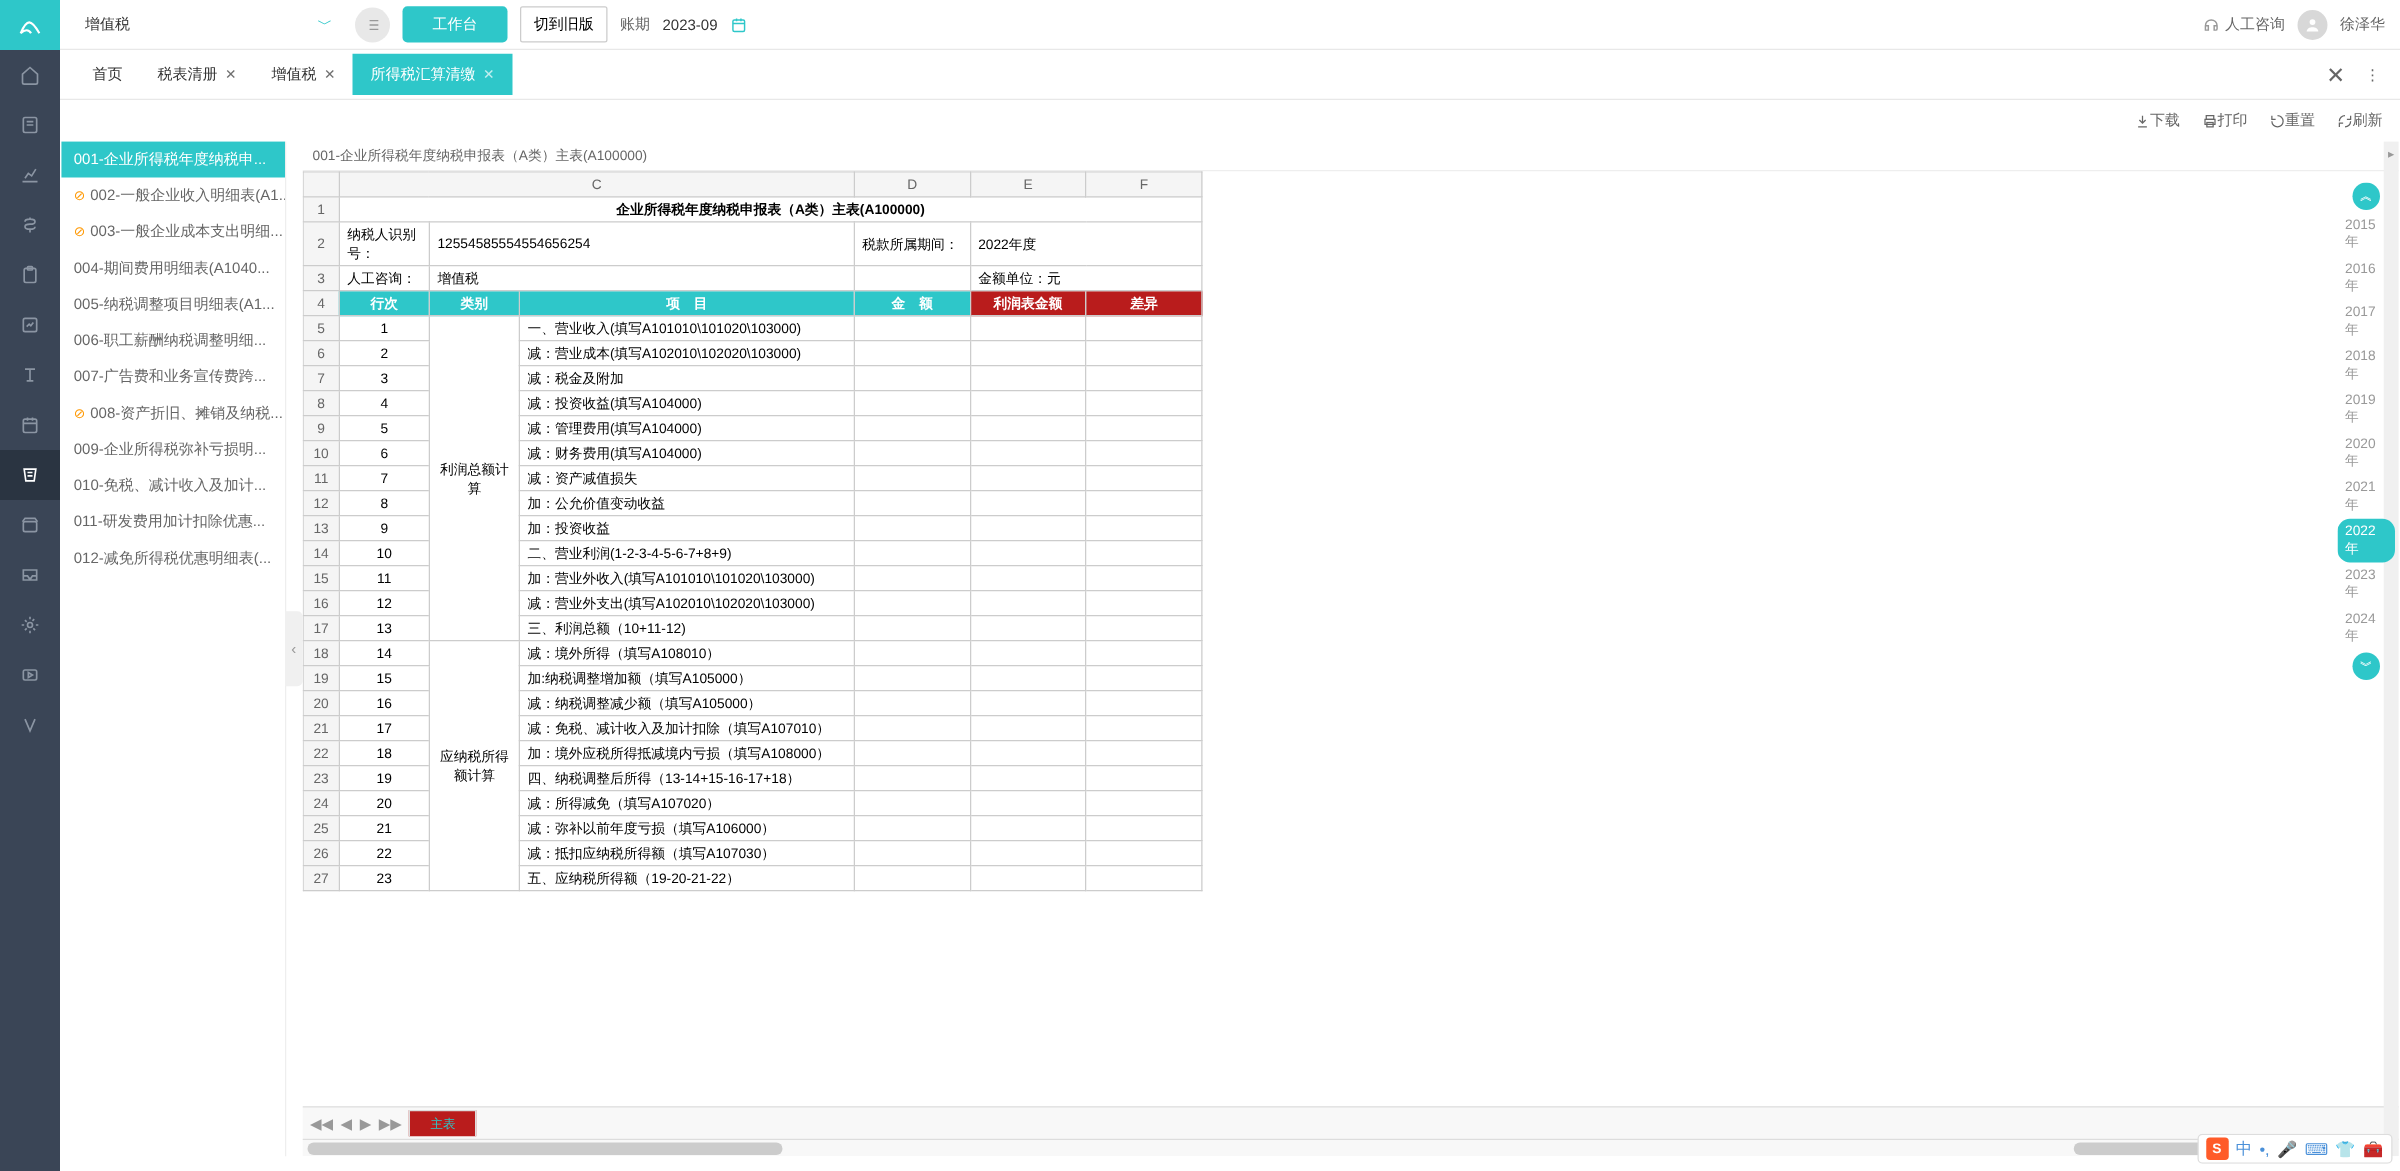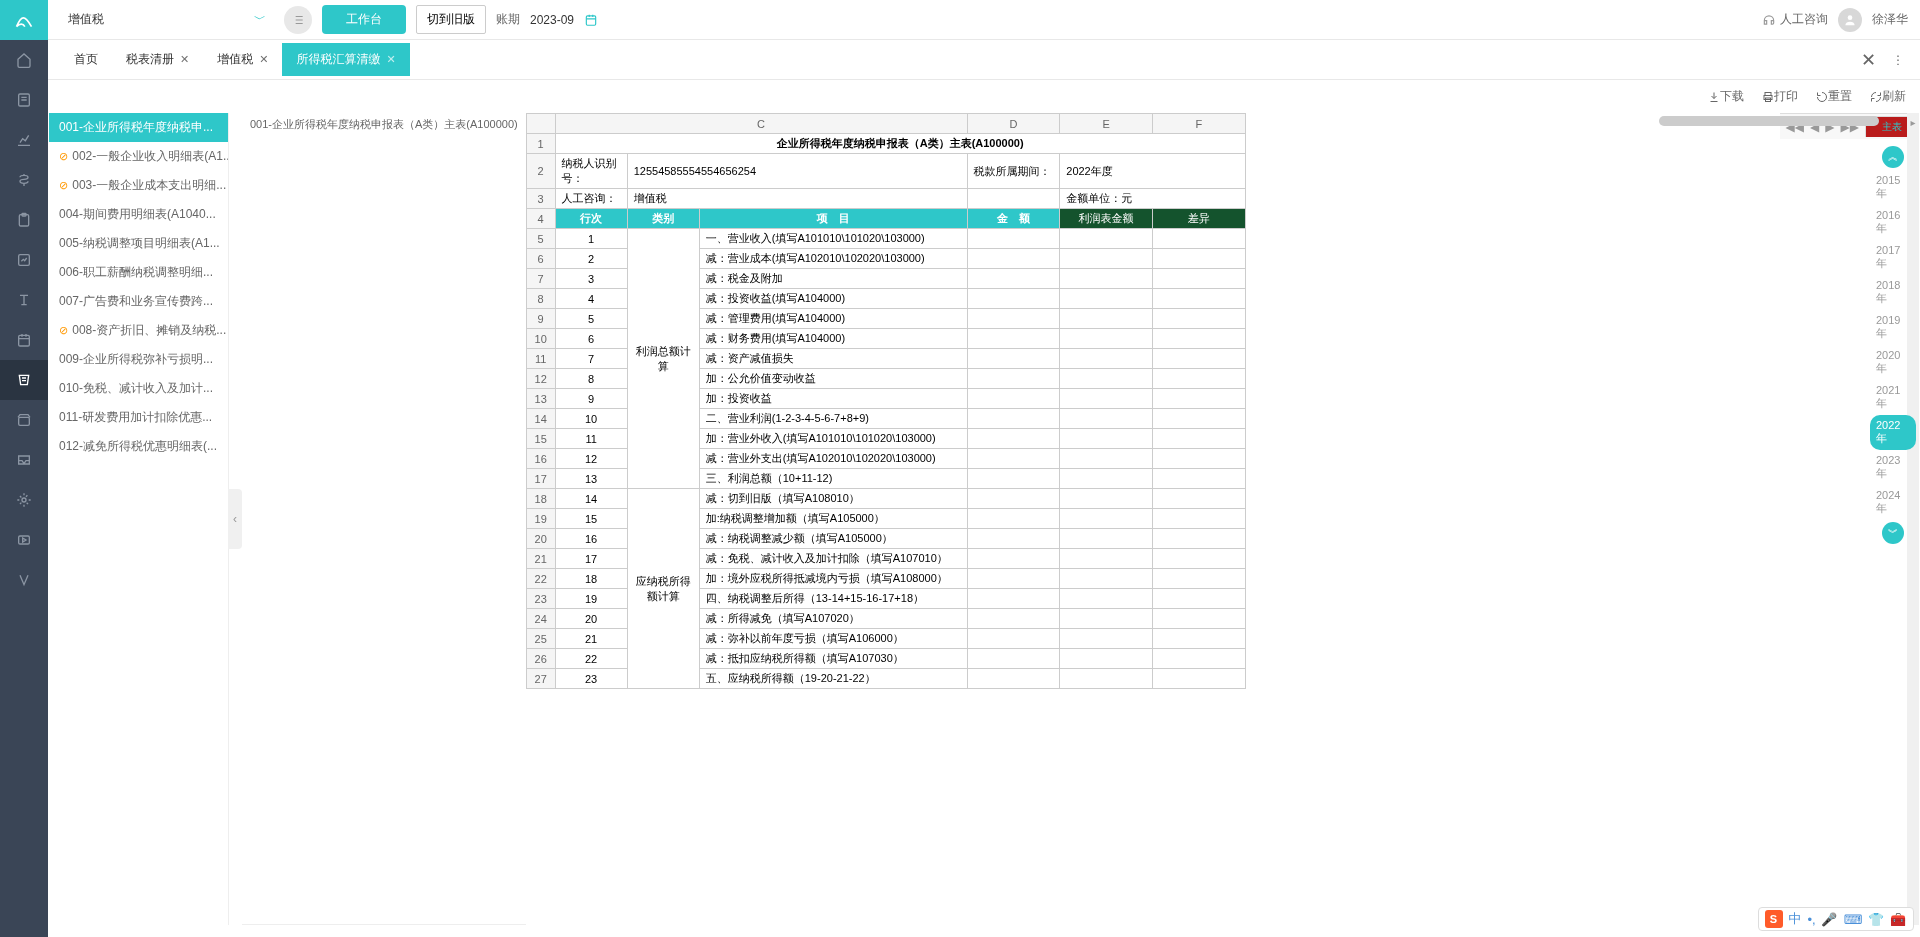--- a/index.html
+++ b/index.html
@@ -34,30 +34,30 @@
 .notice-row{display:flex;padding:8px 14px;align-items:flex-start;gap:20px}
 .notice{color:#ff4d4f;line-height:1.6;flex:1;max-width:680px}
 .actions{display:flex;gap:18px;margin-left:auto}
 .action-btn{display:flex;align-items:center;gap:0;color:#666;cursor:pointer}
 .worksheet{flex:1;display:flex;overflow:hidden;padding:0 1px 12px}
 .left-tree{width:180px;overflow:auto;border-right:1px solid #eee}
 .tree-item{padding:6px 10px;cursor:pointer;color:#666;white-space:nowrap;overflow:hidden;text-overflow:ellipsis;display:flex;align-items:center;gap:4px;font-size:11px}
 .tree-item.active{background:#2ec7c9;color:#fff}
 .warn-icon{color:#ff9800;font-size:11px}
 .collapse-handle{width:14px;height:60px;background:#f0f0f0;align-self:center;display:flex;align-items:center;justify-content:center;color:#999;cursor:pointer;border-radius:0 4px 4px 0;margin-left:-1px}
-.grid-wrap{flex:1;display:flex;flex-direction:row;overflow:hidden;position:relative}
+.grid-wrap{flex:1;display:flex;flex-direction:column;overflow:hidden;position:relative}
 .breadcrumb{padding:4px 8px;color:#666;font-size:11px;border-bottom:1px solid #eee}
 .grid-scroll{flex:1;overflow:auto}
 table.sheet{border-collapse:collapse;width:720px}
 table.sheet td,table.sheet th{border:1px solid #ccc;padding:2px 6px;height:20px;font-size:11px}
 .col-hdr{background:#f5f5f5;text-align:center;color:#666;font-weight:normal}
 .row-hdr{background:#f5f5f5;text-align:center;color:#666;width:28px}
 .title-cell{text-align:center;font-size:15px;font-weight:bold;height:30px}
 .hdr-teal{background:#2ec7c9;color:#fff;text-align:center;font-weight:bold}
-.hdr-green{background:#14532d;color:#fff;text-align:center;font-weight:normal}
+.hdr-green{background:#b91c1c;color:#fff;text-align:center;font-weight:bold}
 .c-center{text-align:center}
 .c-right{}
 .sheet-tabs{height:26px;display:flex;align-items:center;border-top:1px solid #ddd;background:#f8f8f8}
 .sheet-nav{display:flex;padding:0 6px;gap:6px;color:#999}
 .sheet-nav span{cursor:pointer}
 .sheet-tab{padding:3px 16px;background:#b91c1c;border:1px solid #ddd;border-bottom:none;color:#2ec7c9;cursor:pointer;font-size:10px}
 .hscroll{height:14px;border-top:1px solid #ddd;background:#f8f8f8;position:relative}
 .hscroll-thumb{position:absolute;height:10px;top:2px;background:#ccc;border-radius:5px}
 .right-rail{position:absolute;right:0;top:0;width:12px;height:100%;background:#f0f0f0;display:flex;flex-direction:column;align-items:center;padding-top:4px}
 .rail-chev{color:#999;cursor:pointer;font-size:10px}
@@ -439,21 +439,21 @@
                     <td class="c-center">13</td>
                     <td>三、利润总额（10+11-12)</td>
                     <td></td>
                     <td></td>
                     <td></td>
                   </tr>
                   <tr>
                     <td class="row-hdr">18</td>
                     <td class="c-center">14</td>
                     <td rowspan="10" class="c-center">应纳税所得额计算</td>
-                    <td>减：切到旧版（填写A108010）</td>
+                    <td>减：境外所得（填写A108010）</td>
                     <td></td>
                     <td></td>
                     <td></td>
                   </tr>
                   <tr>
                     <td class="row-hdr">19</td>
                     <td class="c-center">15</td>
                     <td>加:纳税调整增加额（填写A105000）</td>
                     <td></td>
                     <td></td>

